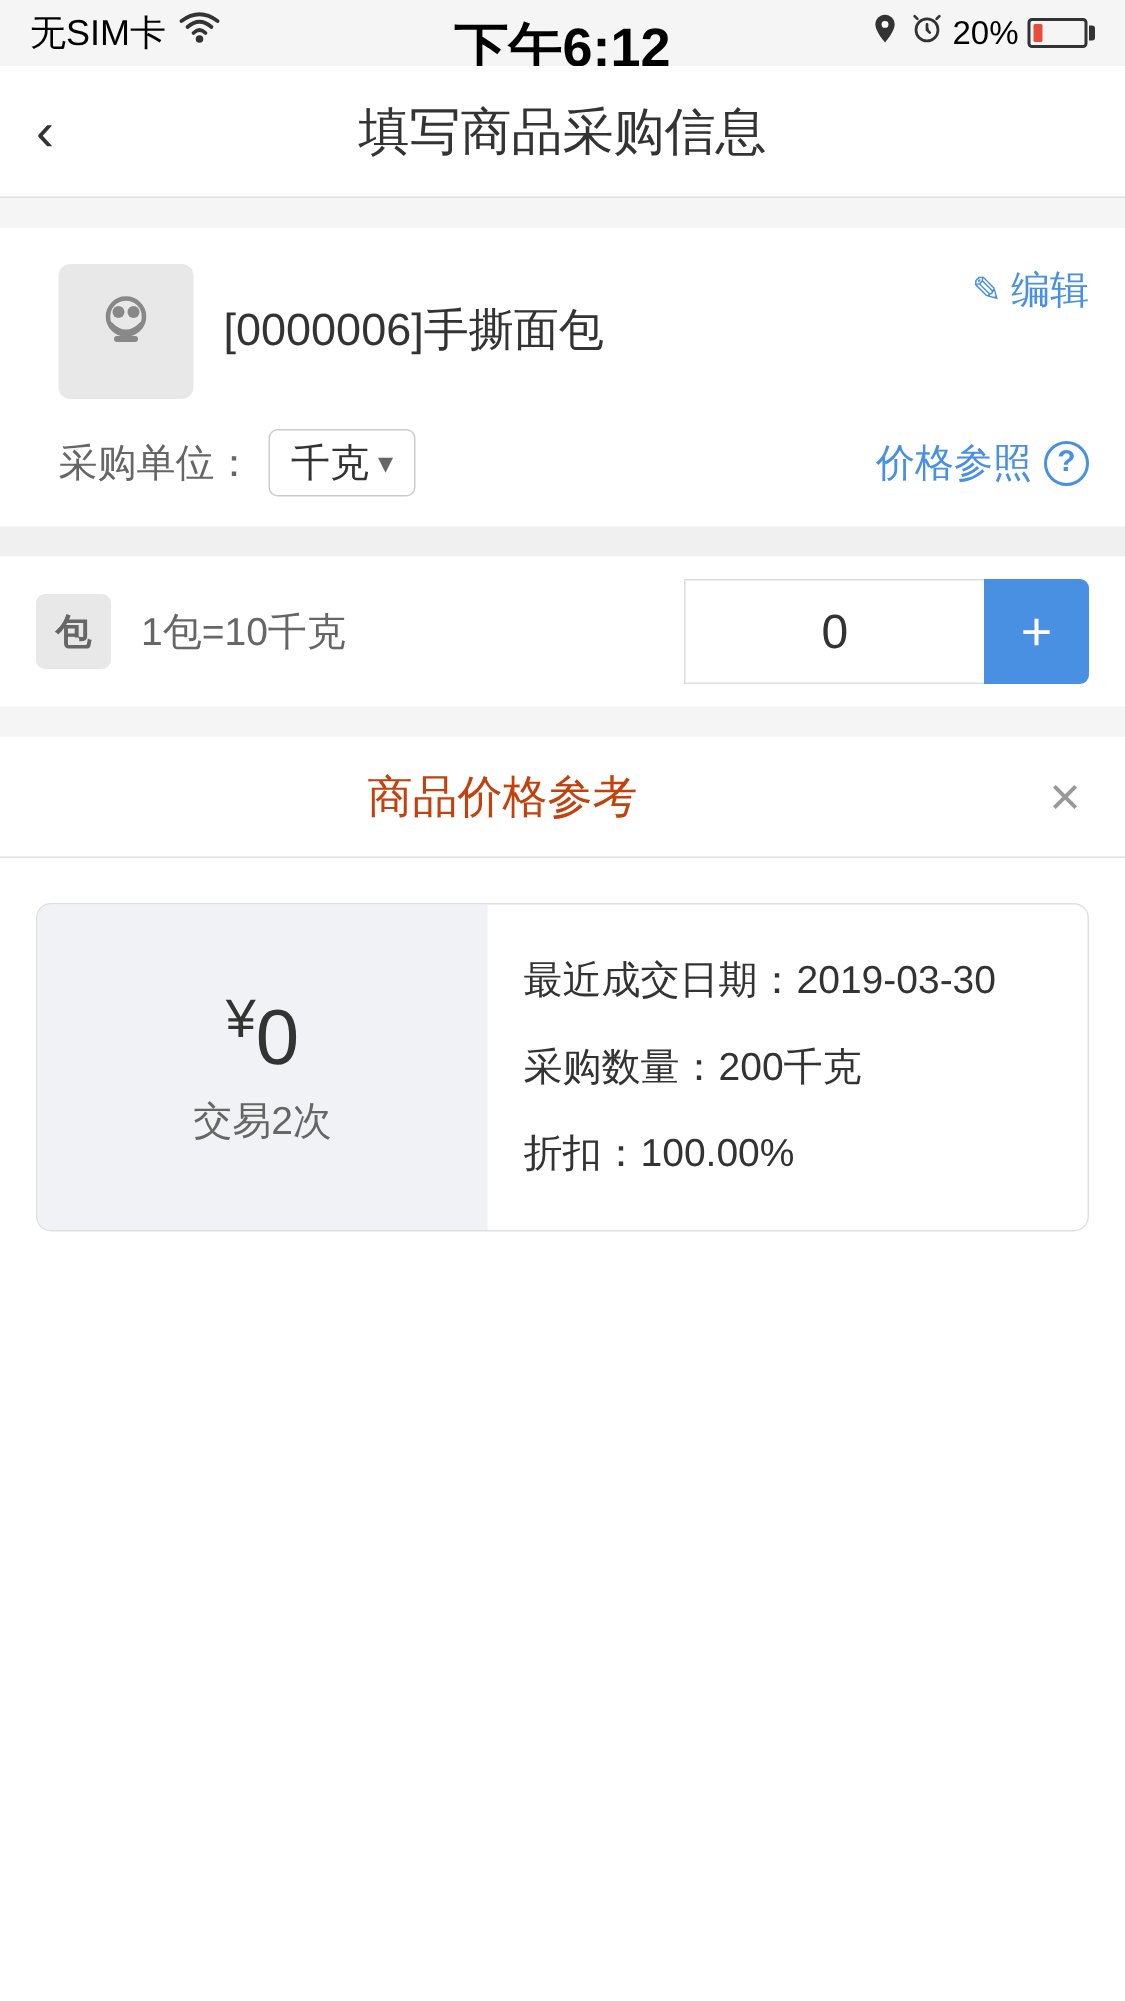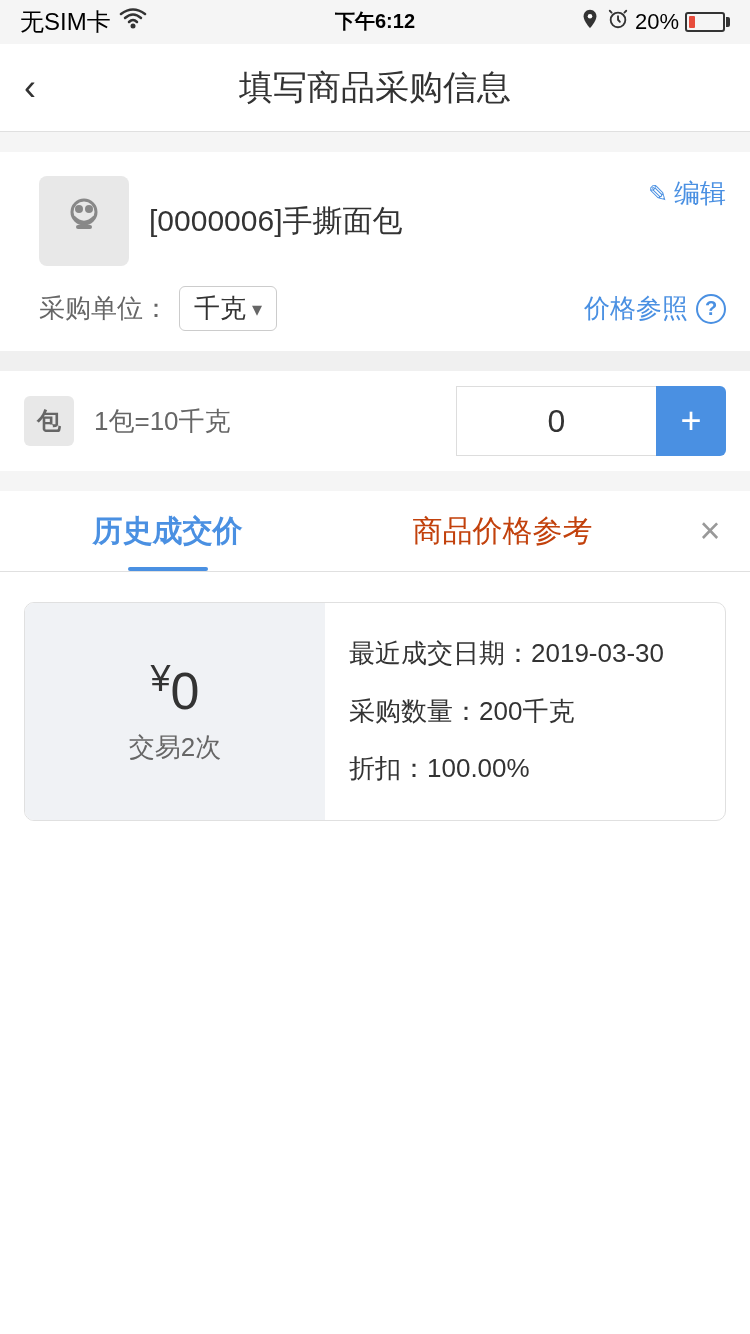--- a/index.html
+++ b/index.html
@@ -24,21 +24,21 @@
       font-size: 26px;
       font-weight: 500;
     }
     .status-left {
       display: flex;
       align-items: center;
       gap: 8px;
       font-size: 24px;
     }
     .status-time {
-      font-size: 20px;
+      font-size: 36px;
       font-weight: 600;
       position: absolute;
       left: 50%;
       transform: translateX(-50%);
       top: 8px;
     }
     .status-right {
       display: flex;
       align-items: center;
       gap: 6px;
@@ -451,23 +451,20 @@
   <div class="quantity-unit-text">1包=10千克</div>
   <div class="quantity-spacer"></div>
   <div class="quantity-input-wrap">
     <input class="quantity-input" type="text" value="0" readonly="" style="">
     <button class="quantity-plus-btn">+</button>
   </div>
 </div>
 
 <div class="tab-section">
   <div class="tab-header">
-    <div class="tab-item active">
-      <span>历史成交价</span>
-    </div>
     <div class="tab-item">
       <span>商品价格参考</span>
     </div>
     <div class="tab-close">×</div>
   </div>
 
   <div class="tab-content">
     <div class="history-card">
       <div class="history-left">
         <div class="history-price">

